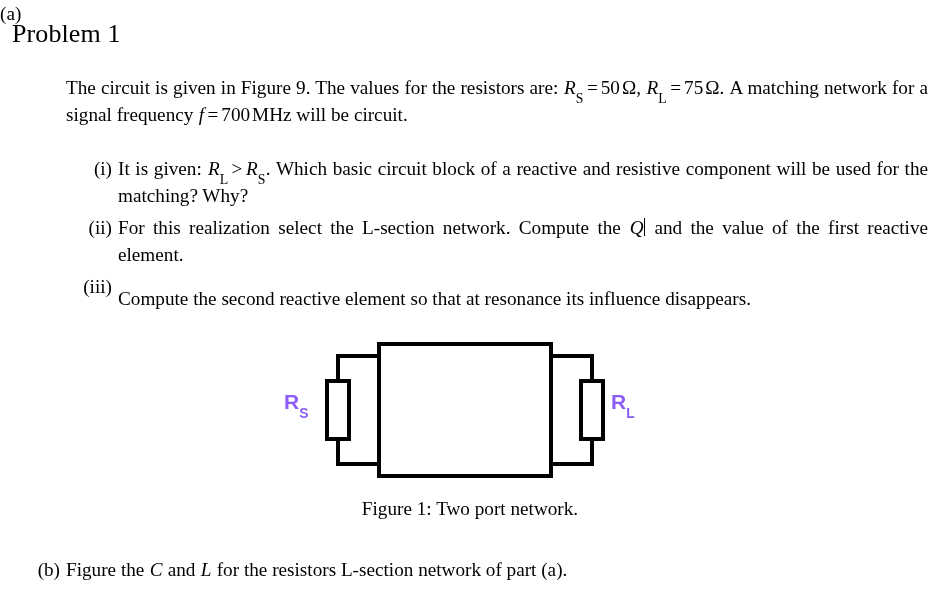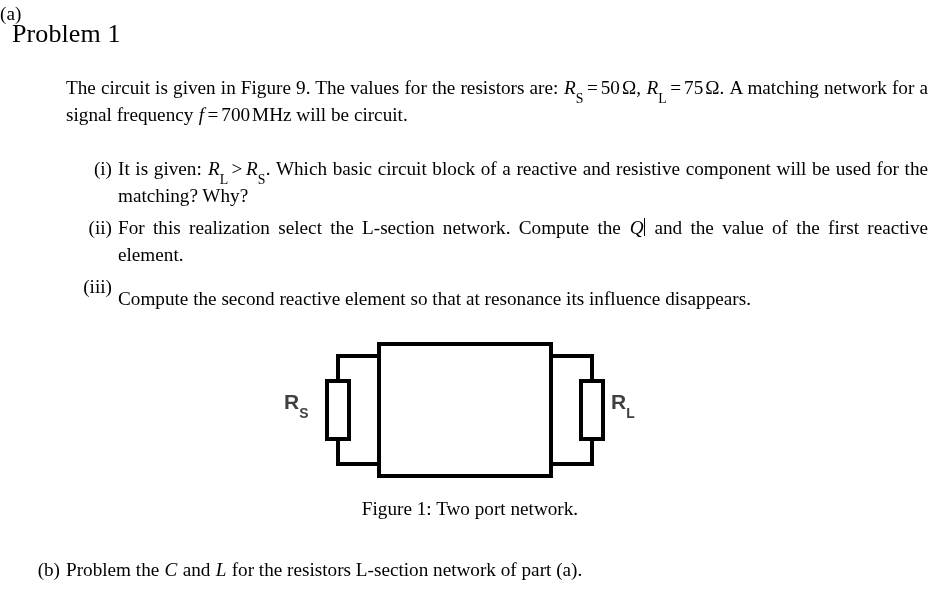--- a/index.html
+++ b/index.html
@@ -110,21 +110,21 @@
     width: 940px;
     text-align: center;
     font-size: 19.2px;
   }
 
   .diagram-label {
     position: absolute;
     font-family: "Liberation Sans", "DejaVu Sans", sans-serif;
     font-weight: bold;
     font-size: 21px;
-    color: #404040;
+    color: #8b5cf6;
     white-space: nowrap;
   }
   .diagram-label sub {
     font-size: 0.66em;
     line-height: 0;
     position: relative;
     bottom: -0.30em;
     font-weight: bold;
   }
   #label-rs { left: 284px; top: 390px; }
@@ -188,18 +188,18 @@
 
 <div class="diagram-label" id="label-rs">
   <span>R</span><sub>S</sub>
 </div>
 <div class="diagram-label" id="label-rl">
   <span>R</span><sub>L</sub>
 </div>
 
 <div class="label-col" id="item-b-label">(b)</div>
 <div class="para" id="item-b-body">
-  <span>Problem the</span>
+  <span>Figure the</span>
   <span class="mathvar">C</span>
   <span>and</span>
   <span class="mathvar">L</span>
   <span>for the resistors L-section network of part (a).</span>
 </div>
 
 </body></html>

